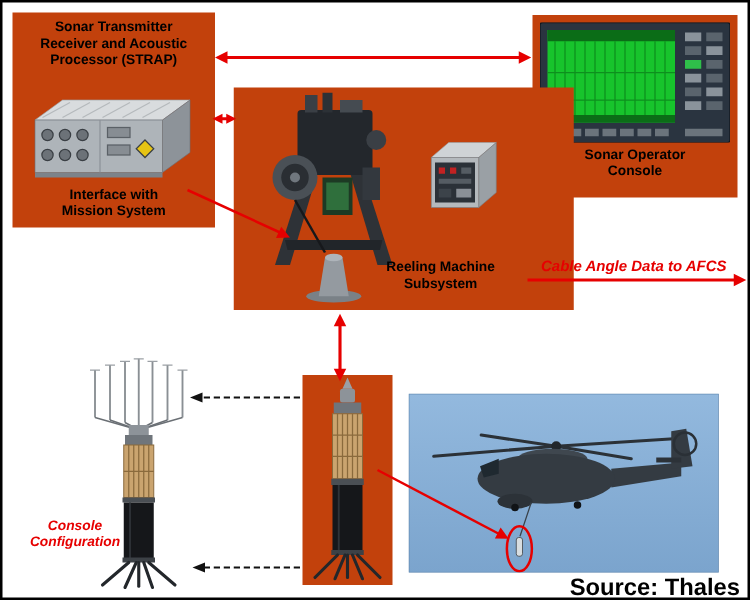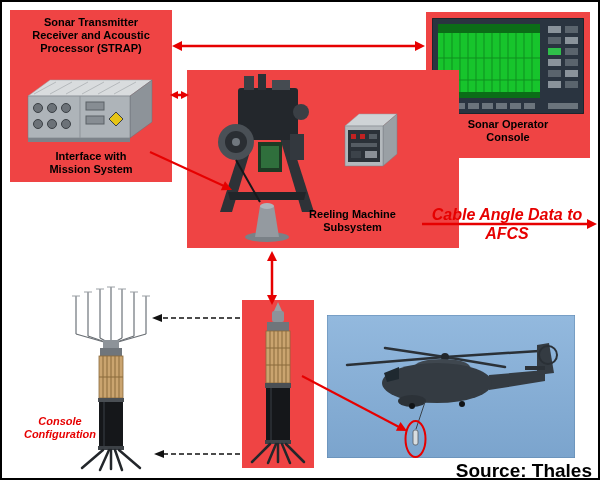--- a/index.html
+++ b/index.html
@@ -1,21 +1,21 @@
 <!DOCTYPE html>
 <html><head>
 <meta charset="utf-8">
 <style>
   html,body{margin:0;padding:0;background:#e8e8e8;}
   .page{
     position:relative;width:600px;height:480px;margin:0 auto;
     background:#ffffff;border:2px solid #000;box-sizing:border-box;
     font-family:"Liberation Sans",sans-serif;overflow:hidden;
   }
-  .panel{position:absolute;background:#ef4444;}
+  .panel{position:absolute;background:#c2410c;}
   .cap{
     position:absolute;font-weight:bold;font-size:11px;line-height:1.18;
     color:#000;text-align:center;white-space:pre-line;z-index:6;
   }
   .cap.redtxt{color:#e60000;font-style:italic;}
   .strap-title{top:6px;left:4px;right:4px;font-size:11px;}
   .imgbox{position:absolute;}
   .overlay{position:absolute;left:0;top:0;width:600px;height:480px;z-index:5;pointer-events:none;}
   .source{
     position:absolute;left:440px;top:458px;width:150px;text-align:right;
@@ -265,21 +265,21 @@
       <circle cx="85" cy="91" r="3" fill="#111417"></circle>
       <circle cx="135" cy="89" r="3" fill="#111417"></circle>
       <line x1="98" y1="87" x2="89" y2="114" stroke="#39424a" stroke-width="1"></line>
       <rect x="86" y="115" width="5" height="15" rx="2" fill="#d8dde0" stroke="#555c63" stroke-width="0.8"></rect>
       <ellipse cx="88.5" cy="124" rx="10" ry="18" fill="none" stroke="#e60000" stroke-width="2"></ellipse>
     </svg>
   </div>
 
   <div class="cap redtxt" style="left:12px;top:413px;width:92px;">Console
 Configuration</div>
-  <div class="cap redtxt" style="left:415px;top:204px;width:180px;font-size:16px;">Cable Angle Data to AFCS</div>
+  <div class="cap redtxt" style="left:415px;top:204px;width:180px;font-size:12px;">Cable Angle Data to AFCS</div>
   <div class="source">Source: Thales</div>
 
   <svg class="overlay" viewBox="0 0 600 480">
 
     <g>
       <line x1="178" y1="44" x2="416" y2="44" stroke="#e60000" stroke-width="2.5"></line>
       <polygon points="170,44 180,39 180,49" fill="#e60000"></polygon>
       <polygon points="423,44 413,39 413,49" fill="#e60000"></polygon>
     </g>
 

